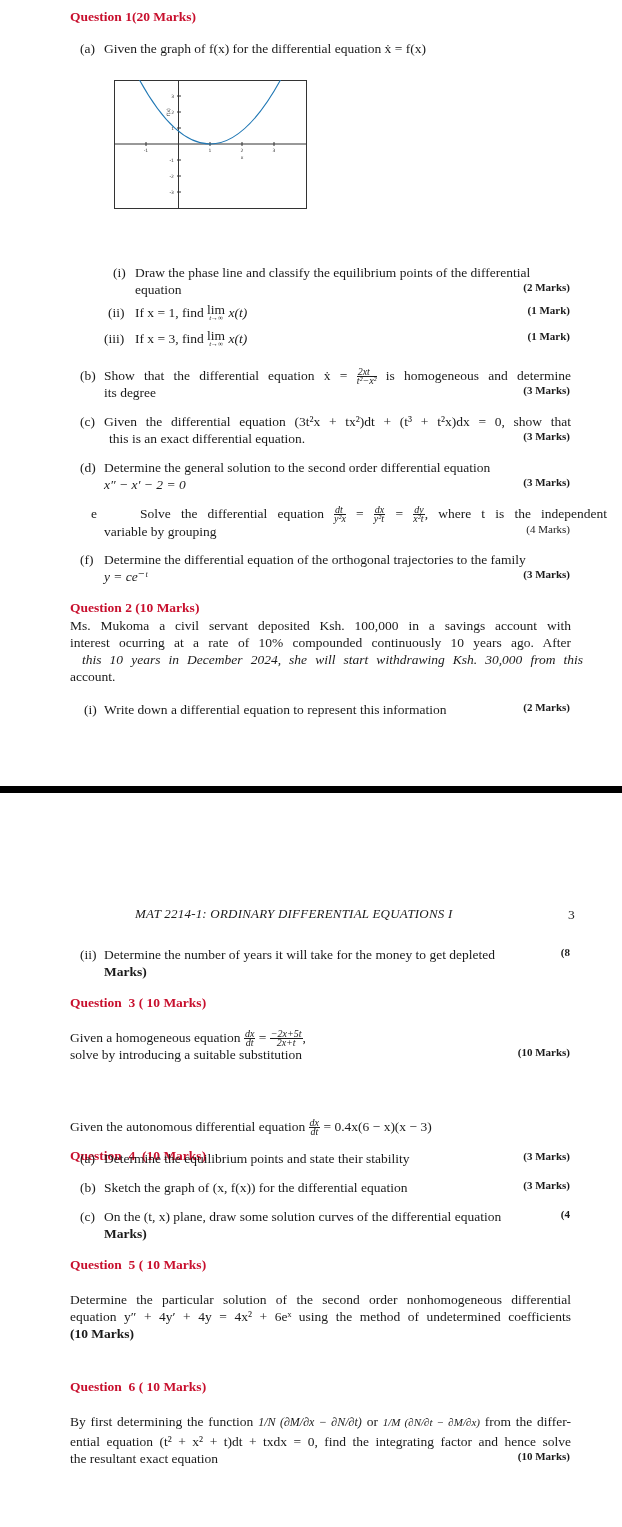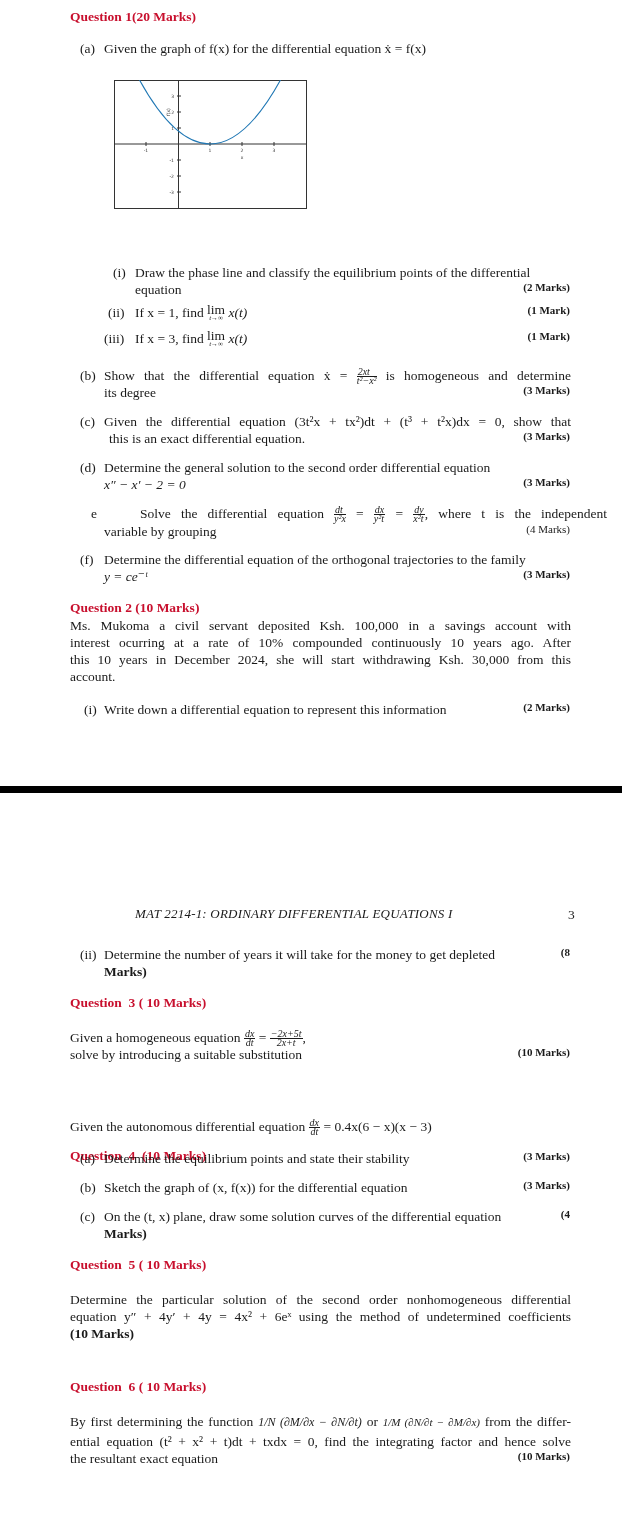--- a/index.html
+++ b/index.html
@@ -115,21 +115,21 @@
 <div class="marks" style="top:523px; font-weight:normal;">(4 Marks)</div>
 
 <div class="abs txt" style="left:80px; top:551px;">(f)</div>
 <div class="abs txt" style="left:104px; top:551px;text-align:right;">Determine the differential equation of the orthogonal trajectories to the family</div>
 <div class="abs txt" style="left:104px; top:568px; font-style:italic;">y = ce⁻ᵗ</div>
 <div class="marks" style="top:568px;">(3 Marks)</div>
 
 <div class="abs qhead" style="left:70px; top:600px;">Question 2 (10 Marks)</div>
 <div class="abs txt" style="left:70px; top:617px; width:501px; text-align:justify; text-align-last:justify;">Ms.  Mukoma a civil servant deposited Ksh.  100,000 in a savings account with</div>
 <div class="abs txt" style="left:70px; top:634px; width:501px; text-align:justify; text-align-last:justify;">interest ocurring at a rate of 10% compounded continuously 10 years ago.  After</div>
-<div class="abs txt" style="left:70px; top:651px; width:501px; text-align:justify; text-align-last:justify;">this 10 years in December 2024, she will start withdrawing Ksh. 30,000 from this</div>
+<div class="abs txt" style="left:82px; top:651px; width:501px; text-align:justify; text-align-last:justify;font-style:italic;">this 10 years in December 2024, she will start withdrawing Ksh. 30,000 from this</div>
 <div class="abs txt" style="left:70px; top:668px;">account.</div>
 
 <div class="abs txt" style="left:84px; top:701px;">(i)</div>
 <div class="abs txt" style="left:104px; top:701px;">Write down a differential equation to represent this information</div>
 <div class="marks" style="top:701px;">(2 Marks)</div>
 
 <div class="divider"></div>
 
 <div class="abs pagehdr" style="left:135px; top:906px;">MAT 2214-1: ORDINARY DIFFERENTIAL EQUATIONS I</div>
 <div class="abs txt" style="left:568px; top:906px;">3</div>

